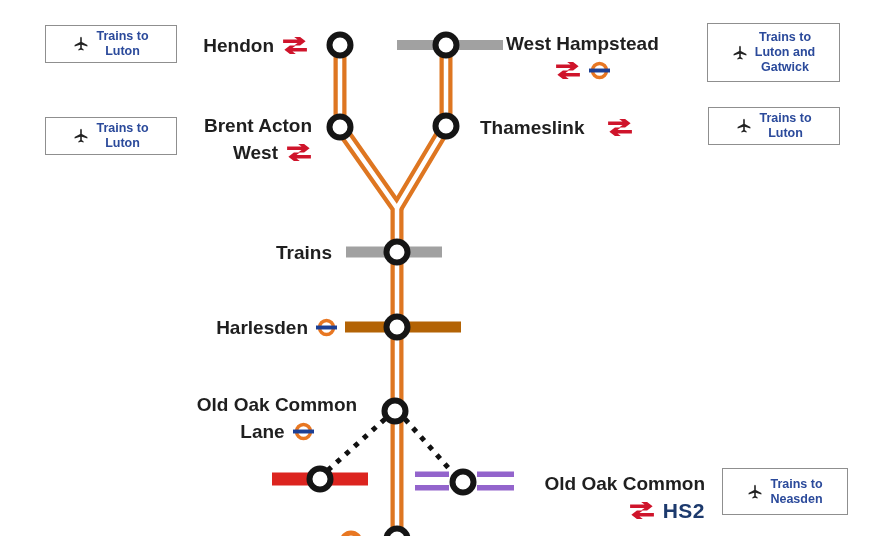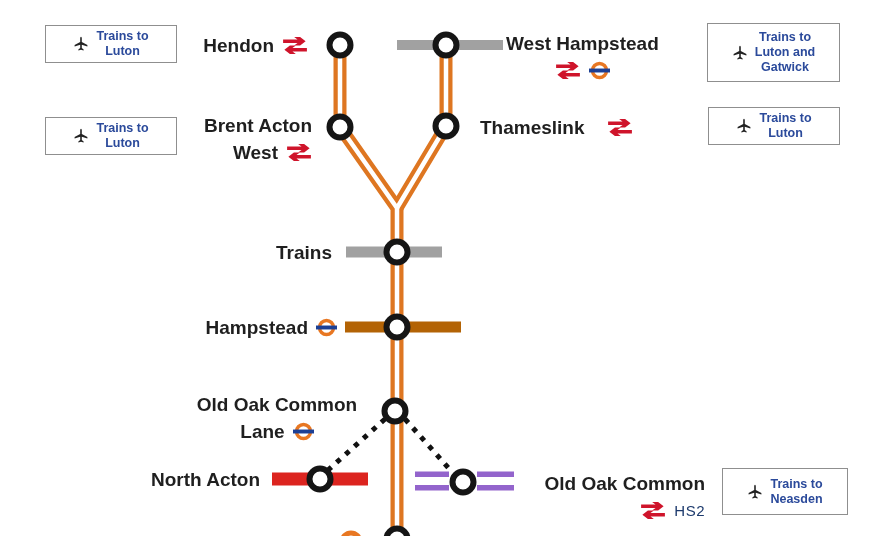--- a/index.html
+++ b/index.html
@@ -3,21 +3,21 @@
 <meta charset="utf-8">
 <style>
   html,body{margin:0;padding:0;background:#fff;}
   .map{position:relative;width:890px;height:536px;background:#fff;overflow:hidden;
        font-family:"Liberation Sans",sans-serif;}
   .geo{position:absolute;left:0;top:0;}
   .station-label{position:absolute;color:#1f1f1f;font-weight:bold;font-size:19px;white-space:nowrap;}
   .row{display:flex;align-items:center;gap:8px;height:27px;justify-content:center;}
   .row.right{justify-content:flex-end;}
   .row.center{justify-content:center;}
-  .hs2{color:#1D3A6D;font-size:15px;font-weight:normal;letter-spacing:.5px;}
+  .hs2{color:#1D3A6D;font-size:21px;font-weight:bold;letter-spacing:.5px;}
   .airbox{position:absolute;display:flex;align-items:center;justify-content:center;gap:7px;
           border:1.5px solid #8f8f8f;background:#fff;box-sizing:border-box;padding:2px 12px;}
   .airtxt{color:#2B4A9B;font-size:12.5px;font-weight:bold;line-height:15px;text-align:center;}
   .airtxt span{display:block;}
   svg.inline-ic{display:block;}
 </style>
 </head>
 <body>
 
 <div class="map">
@@ -108,46 +108,41 @@
   </div>
 
   <div class="station-label" style="right:558px;top:239px;">
     <div class="row right">
       <span>Trains</span>
     </div>
   </div>
 
   <div class="station-label" style="right:553px;top:314px;">
     <div class="row right">
-      <span>Hampstead</span>
+      <span>Harlesden</span>
       <svg class="inline-ic" viewBox="0 0 24 24" width="21" height="21">
           <circle cx="12" cy="12" r="8" fill="#fff" stroke="#E87722" stroke-width="4"></circle>
           <rect x="0" y="9.75" width="24" height="4.5" fill="#1C3F94"></rect>
         </svg>
     </div>
   </div>
 
   <div class="station-label" style="left:182px;top:391px;width:190px;">
     <div class="row center">
       <span>Old Oak Common</span>
     </div>
     <div class="row center">
       <span>Lane</span>
       <svg class="inline-ic" viewBox="0 0 24 24" width="21" height="21">
           <circle cx="12" cy="12" r="8" fill="#fff" stroke="#E87722" stroke-width="4"></circle>
           <rect x="0" y="9.75" width="24" height="4.5" fill="#1C3F94"></rect>
         </svg>
     </div>
   </div>
 
-  <div class="station-label" style="right:630px;top:466px;">
-    <div class="row right">
-      <span>North Acton</span>
-    </div>
-  </div>
 
   <div class="station-label" style="left:520px;top:470px;width:185px;">
     <div class="row right">
       <span>Old Oak Common</span>
     </div>
     <div class="row right">
       <svg class="inline-ic" viewBox="0 0 60 40" width="26" height="17">
           <path d="M2 6h34l-8-6h14l13 10-13 10h-14l8-6H2z" fill="#CF142B"></path>
           <path d="M58 26H24l8-6H18L5 30l13 10h14l-8-6h34z" fill="#CF142B"></path>
         </svg>

